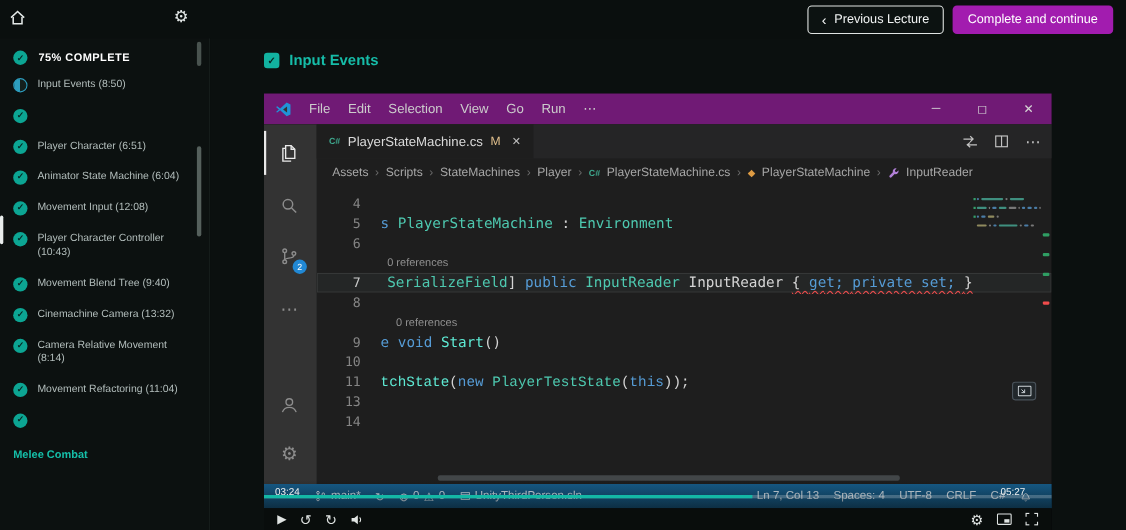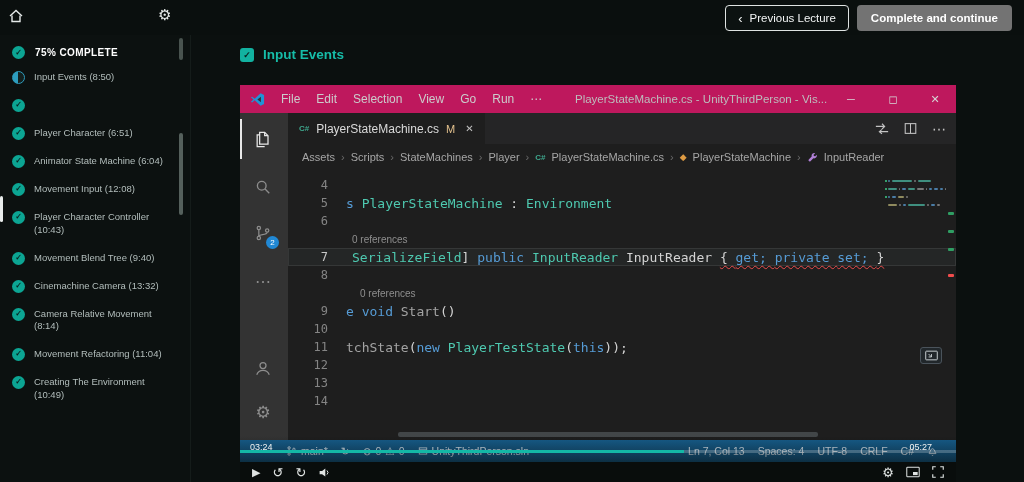--- a/index.html
+++ b/index.html
@@ -9,22 +9,22 @@
   i{font-style:normal;}
 
   
   .topbar{position:absolute;left:0;top:0;width:1024px;height:35px;background:#0a0f0e;}
   .home-btn{position:absolute;left:8px;top:8px;color:#e4e9e8;padding:0;}
   .gear-btn{position:absolute;left:158px;top:6px;color:#e4e9e8;font-size:15px;padding:0;}
   .topbar-right{position:absolute;right:12px;top:5px;display:flex;gap:8px;}
   .btn-prev{height:26px;padding:0 12px;border:1px solid #dfe3e2;border-radius:4px;color:#f3f5f5;
             font-size:11.5px;display:flex;align-items:center;gap:7px;background:#0c1211;}
   .btn-prev .chev{font-size:13px;line-height:1;}
-  .btn-complete{height:26px;padding:0 14px;background:#737373;border-radius:4px;color:#ffffff;
-                font-size:11.5px;font-weight:bold;}
+  .btn-complete{height:26px;padding:0 14px;background:#a21caf;border-radius:4px;color:#ffffff;
+                font-size:11.5px;font-weight:normal;}
 
   
   .sidebar{position:absolute;left:0;top:35px;width:190px;height:447px;background:#0c1110;
            overflow:hidden;border-right:1px solid #151c1a;}
   .progress-row{display:flex;align-items:center;gap:10px;padding:10px 12px 4px 12px;}
   .progress-label{color:#ffffff;font-weight:bold;font-size:10px;letter-spacing:.4px;}
   .s-item{display:flex;gap:9px;padding:7px 16px 7px 12px;color:#b3bebc;font-size:9.5px;line-height:1.35;}
   .s-item .s-label{padding-top:1px;}
   .check{width:13px;height:13px;min-width:13px;border-radius:50%;background:#0ca593;color:#05231f;
          font-size:8px;font-weight:bold;display:flex;align-items:center;justify-content:center;margin-top:1px;}
@@ -41,21 +41,21 @@
   .lecture-heading{position:absolute;left:240px;top:47px;display:flex;gap:9px;align-items:center;}
   .h-icon{width:14px;height:14px;border-radius:3px;background:#12b2a0;color:#07221e;font-size:9px;
           font-weight:bold;display:flex;align-items:center;justify-content:center;}
   .h-text{color:#16bca8;font-weight:bold;font-size:13.5px;}
 
   
   .player{position:absolute;left:240px;top:85px;width:716px;height:397px;background:#050808;}
 
   
   .vscode{position:absolute;left:0;top:0;right:0;bottom:20px;display:flex;flex-direction:column;}
-  .titlebar{height:28px;min-height:28px;background:#be185d;display:flex;align-items:center;
+  .titlebar{height:28px;min-height:28px;background:#701a75;display:flex;align-items:center;
             color:#cccccc;font-size:12px;position:relative;}
   .vs-logo{margin:0 8px 0 10px;display:flex;}
   .menu{padding:0 8px;height:100%;display:flex;align-items:center;}
   .win-title{position:absolute;left:335px;top:0;height:100%;display:flex;align-items:center;
              color:#bdbdbd;font-size:11.5px;white-space:nowrap;}
   .win-controls{position:absolute;right:0;top:0;height:100%;display:flex;}
   .win-btn{width:42px;height:100%;display:flex;align-items:center;justify-content:center;
            font-size:11px;color:#d5d5d5;padding:0;}
   .vs-body{flex:1;display:flex;min-height:0;}
   .activitybar{width:48px;min-width:48px;background:#333333;position:relative;}
@@ -81,21 +81,21 @@
   .bc-class{color:#de9b43;font-size:9px;}
 
   .editor{flex:1;position:relative;overflow:hidden;}
   #code-lines{padding-top:6px;}
   .row{display:flex;height:18px;align-items:center;}
   .row.cur{background:rgba(70,80,82,.16);box-shadow:inset 0 0 0 1px rgba(255,255,255,.08);}
   .lnum{flex:0 0 40px;text-align:right;color:#858585;font-family:"DejaVu Sans Mono",monospace;font-size:12px;}
   .row.cur .lnum{color:#c8c8c8;}
   .ltext{font-family:"DejaVu Sans Mono",monospace;font-size:13px;white-space:pre;}
   .lens-text{font-size:10px;color:#8f8f8f;}
-  .tk-kw{color:#569cd6;}.tk-type{color:#4ec9b0;}.tk-meth{color:#a3a3a3;}.tk-plain{color:#d4d4d4;}
+  .tk-kw{color:#569cd6;}.tk-type{color:#4ec9b0;}.tk-meth{color:#5eead4;}.tk-plain{color:#d4d4d4;}
   .err{text-decoration:underline;text-decoration-style:wavy;text-decoration-color:#e84b4b;
        text-decoration-thickness:1px;text-underline-offset:3px;}
   .minimap{position:absolute;right:10px;top:6px;width:64px;}
   .mm-row{display:flex;gap:2px;height:2px;margin:0 0 2px 6px;}
   .mm-row span{height:2px;border-radius:1px;display:block;}
   .mm-row.mod{border-left:2px solid #35a06b;margin-left:3px;padding-left:1px;}
   .ruler{position:absolute;right:0;top:0;bottom:0;width:10px;}
   .tick{position:absolute;right:2px;width:6px;height:3px;border-radius:1px;}
   .tick.t-mod{background:#2f9e63;}
   .tick.t-err{background:#f14c4c;}
@@ -185,23 +185,23 @@
     <div class="s-item">
         <span class="check">✓</span>
         <span class="s-label">Camera Relative Movement (8:14)</span>
       </div>
     <div class="s-item">
         <span class="check">✓</span>
         <span class="s-label">Movement Refactoring (11:04)</span>
       </div>
     <div class="s-item">
         <span class="check">✓</span>
-        <span class="s-label">Creating The Environment (10:49)</span>
-      </div>
-
+      </div>
+
+    <div class="sec-title">Melee Combat</div>
     <div class="s-item"></div>
 
     <div class="sb-track">
       <span class="sb-thumb t1"></span>
       <span class="sb-thumb t2"></span>
     </div>
     <div class="left-marker"></div>
   </aside>
 
   <div class="lecture-heading">
@@ -219,21 +219,20 @@
               <path fill="#323233" d="M17.5 7.6 L11.8 12 L17.5 16.4 Z"></path>
             </svg>
         </span>
         <span class="menu">File</span>
         <span class="menu">Edit</span>
         <span class="menu">Selection</span>
         <span class="menu">View</span>
         <span class="menu">Go</span>
         <span class="menu">Run</span>
         <span class="menu">⋯</span>
-        <span class="win-title">PlayerStateMachine.cs - UnityThirdPerson - Vis...</span>
         <span class="win-controls">
           <button class="win-btn">─</button>
           <button class="win-btn">◻</button>
           <button class="win-btn">✕</button>
         </span>
       </div>
 
       <div class="vs-body">
         <div class="activitybar">
           <button class="ab-icon active" style="top:6px">
@@ -350,25 +349,21 @@
                 <div class="row code">
                   <span class="lnum">9</span>
                   <span class="ltext" style="margin-left: 18px;"><span class="tk-kw">e </span><span class="tk-kw">void </span><span class="tk-meth">Start</span><span class="tk-plain">()</span></span>
                 </div>
                 <div class="row code">
                   <span class="lnum">10</span>
                   <span class="ltext" style="margin-left: 18px;"></span>
                 </div>
                 <div class="row code">
                   <span class="lnum">11</span>
-                  <span class="ltext" style="margin-left: 18px;"><span class="tk-meth">tchState</span><span class="tk-plain">(</span><span class="tk-kw">new </span><span class="tk-type">PlayerTestState</span><span class="tk-plain">(</span><span class="tk-kw">this</span><span class="tk-plain">));</span></span>
-                </div>
-                <div class="row code">
-                  <span class="lnum">12</span>
-                  <span class="ltext" style="margin-left: 18px;"></span>
+                  <span class="ltext" style="margin-left: 18px; font-family: Liberation Mono, monospace;"><span class="tk-meth">tchState</span><span class="tk-plain">(</span><span class="tk-kw">new </span><span class="tk-type">PlayerTestState</span><span class="tk-plain">(</span><span class="tk-kw">this</span><span class="tk-plain">));</span></span>
                 </div>
                 <div class="row code">
                   <span class="lnum">13</span>
                   <span class="ltext" style="margin-left: 18px;"></span>
                 </div>
                 <div class="row code">
                   <span class="lnum">14</span>
                   <span class="ltext" style="margin-left: 18px;"></span>
                 </div>
               </div>

